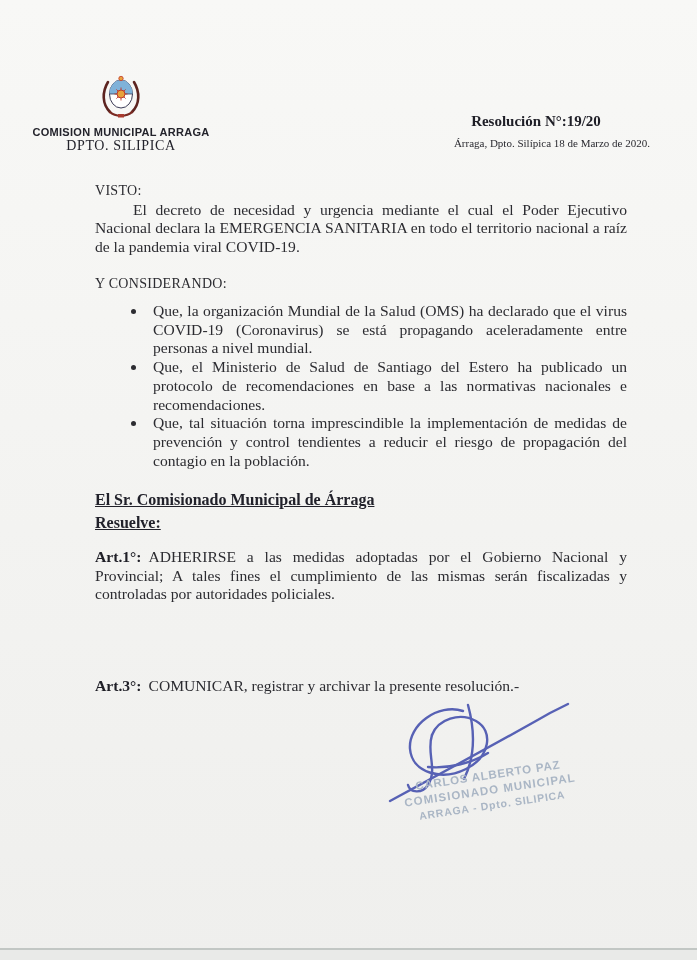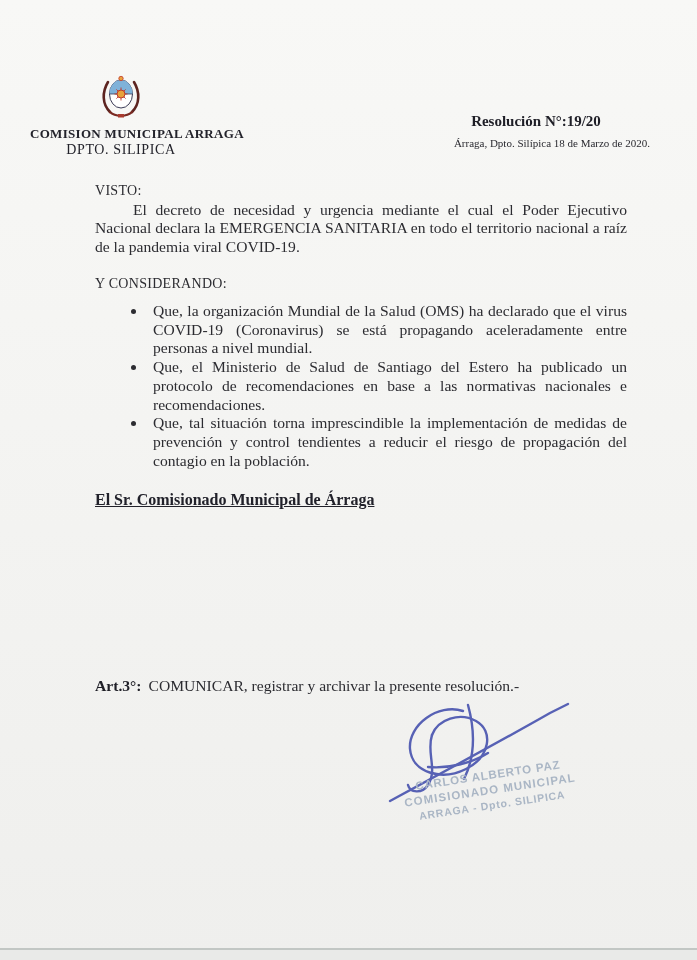--- a/index.html
+++ b/index.html
@@ -12,22 +12,22 @@
     font-family: "Liberation Serif", "DejaVu Serif", serif;
     color: #2b2b2b;
     overflow: hidden;
   }
   .abs { position: absolute; }
 
   
   .org-block { left: 30px; top: 74px; width: 182px; text-align: center; }
   .crest { display: block; margin: 0 auto 6px auto; }
   .org-name {
-    font-family: Liberation Serif, serif;
-    font-weight: bold; font-size: 13px; letter-spacing: 0.3px; color: #23232b;
+    font-family: Liberation Sans, sans-serif;
+    font-weight: bold; font-size: 11px; letter-spacing: 0.3px; color: #23232b;
     white-space: nowrap;
   }
   .org-dept { font-weight: normal; font-size: 14px; letter-spacing: 0.6px; color: #23232b; margin-top: 0; }
 
   .resolution { left: 420px; top: 113px; width: 232px; text-align: center;
     font-weight: bold; font-size: 15px; color: #1e1e26; }
   .dateline { left: 240px; top: 137px; width: 410px; text-align: right;
     font-size: 11px; color: #2a2a30; }
 
   
@@ -111,22 +111,26 @@
   <div class="abs body-block" style="top:302px;">
     <ul class="bullets">
       <li>Que, la organización Mundial de la Salud (OMS) ha declarado que el virus COVID-19 (Coronavirus) se está propagando aceleradamente entre personas a nivel mundial.</li>
       <li>Que, el Ministerio de Salud de Santiago del Estero ha publicado un protocolo de recomendaciones en base a las normativas nacionales e recomendaciones.</li>
       <li>Que, tal situación torna imprescindible la implementación de medidas de prevención y control tendientes a reducir el riesgo de propagación del contagio en la población.</li>
     </ul>
   </div>
 
   <div class="abs resolve-head">
     <div class="u">El Sr. Comisionado Municipal de Árraga</div>
+    <div class="u">Resuelve:</div>
   </div>
 
+  <div class="abs body-block article" style="top:548px;">
+    <span class="art-label">Art.1°:</span><span>ADHERIRSE a las medidas adoptadas por el Gobierno Nacional y Provincial; A tales fines el cumplimiento de las mismas serán fiscalizadas y controladas por autoridades policiales.</span>
+  </div>
 
 
   <div class="abs body-block article" style="top:677px;">
     <span class="art-label">Art.3°:</span><span>COMUNICAR, registrar y archivar la presente resolución.-</span>
   </div>
 
   <div class="abs sig-wrap">
     <svg width="230" height="130" viewBox="0 0 230 130">
       <g fill="none" stroke="#4a55b0" stroke-width="2.4" stroke-linecap="round" opacity="0.92">
         <path d="M95,14 C70,6 40,28 42,52 C44,76 74,84 98,72 C122,60 126,34 108,24 C92,15 70,22 64,38"></path>

